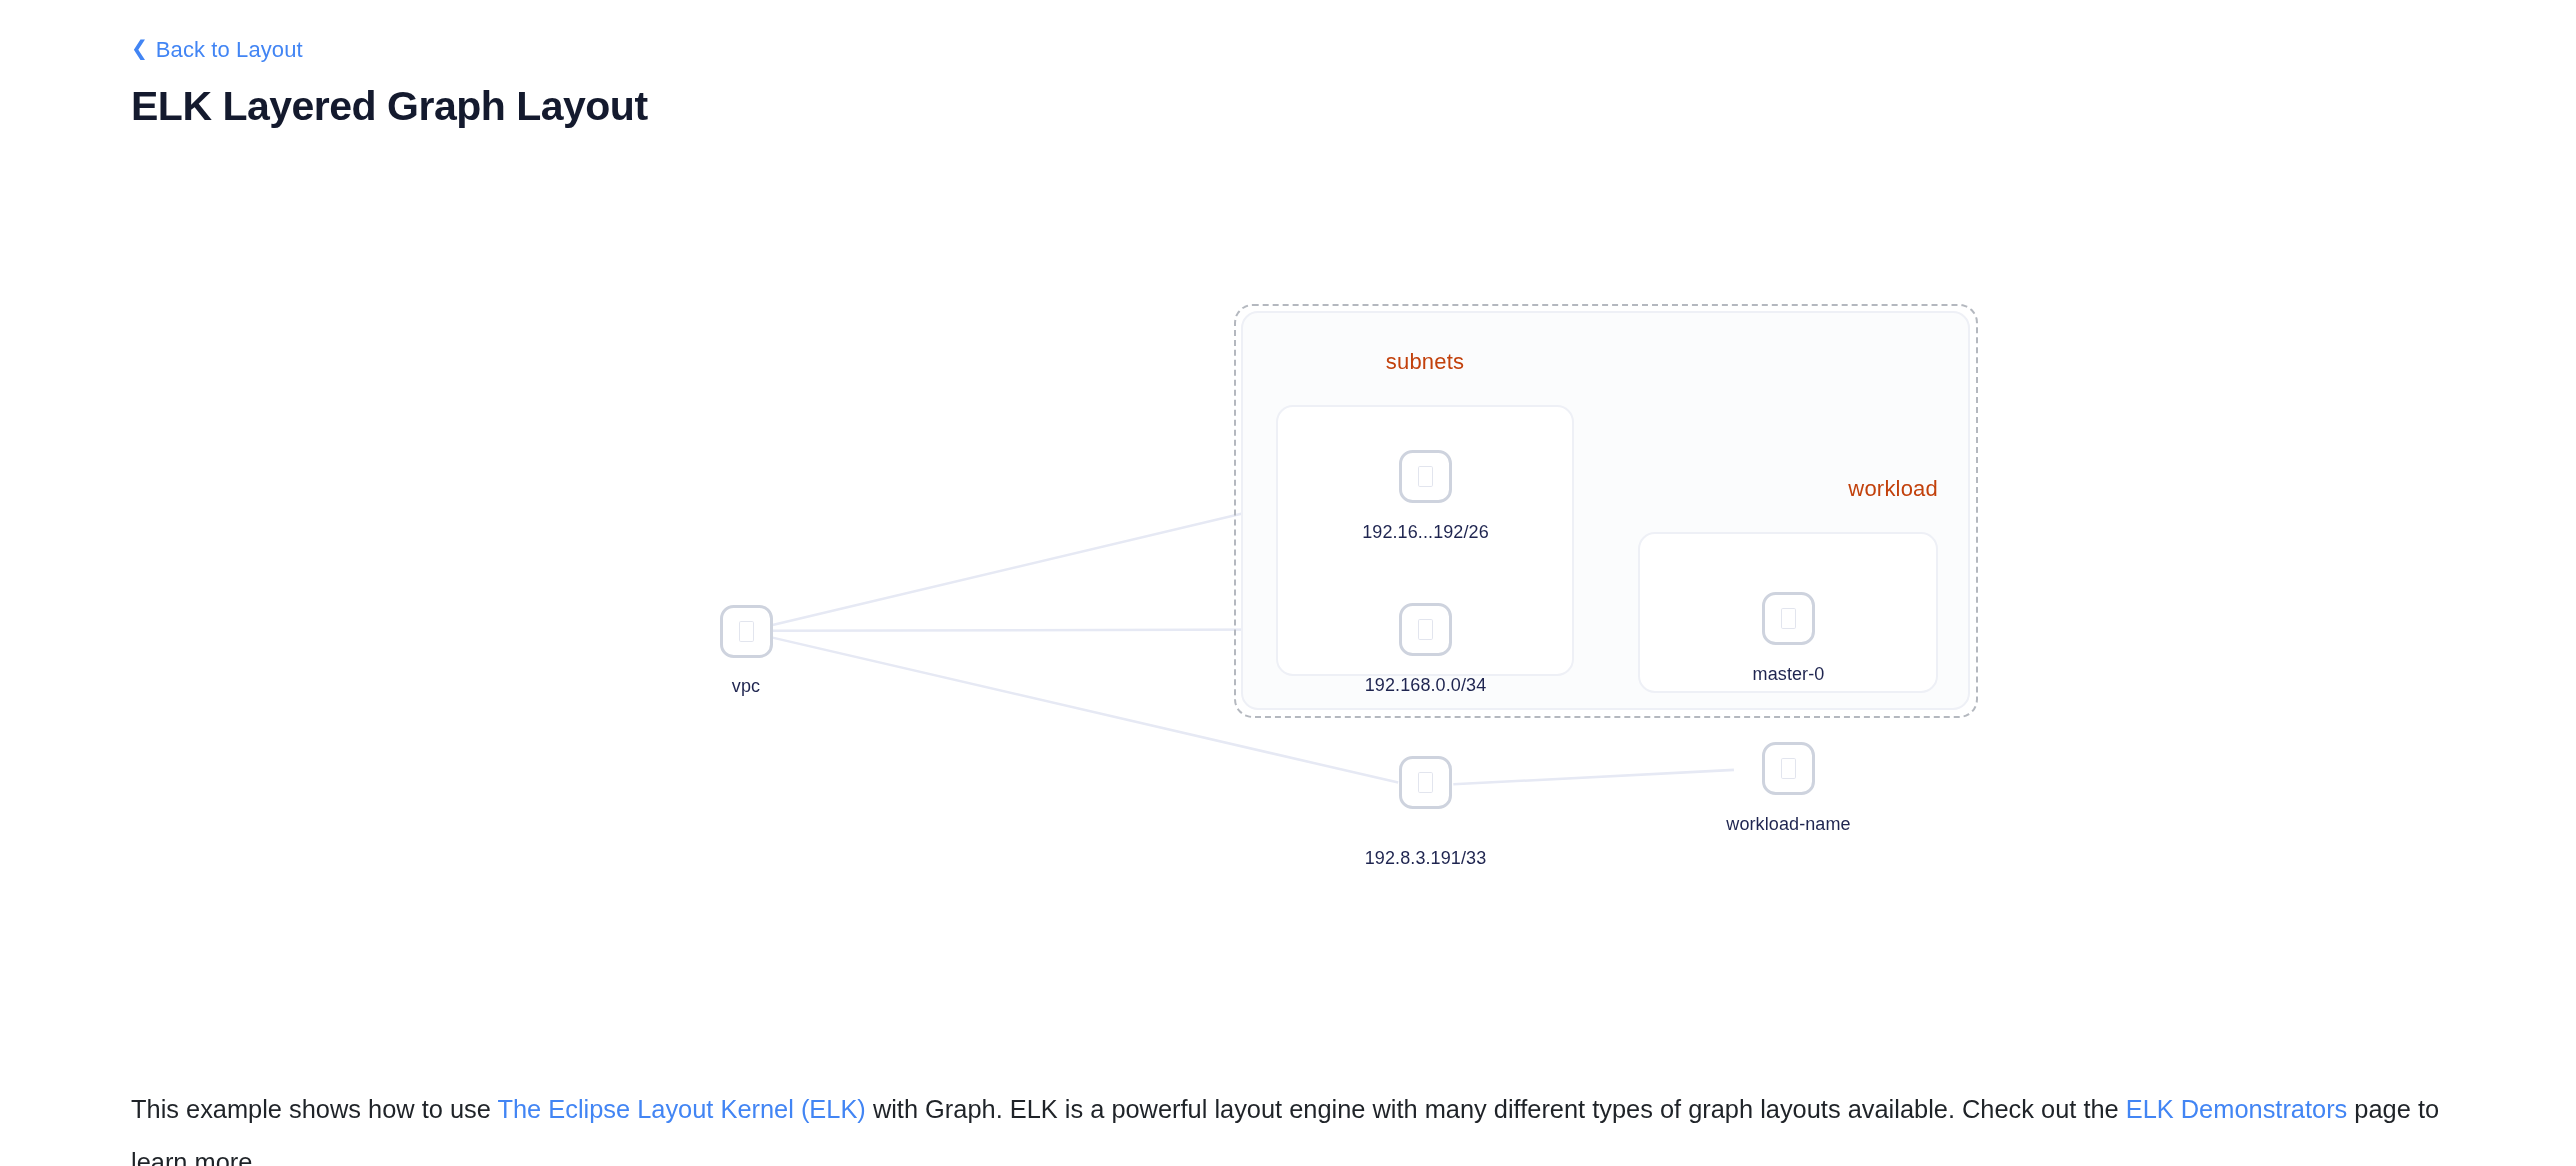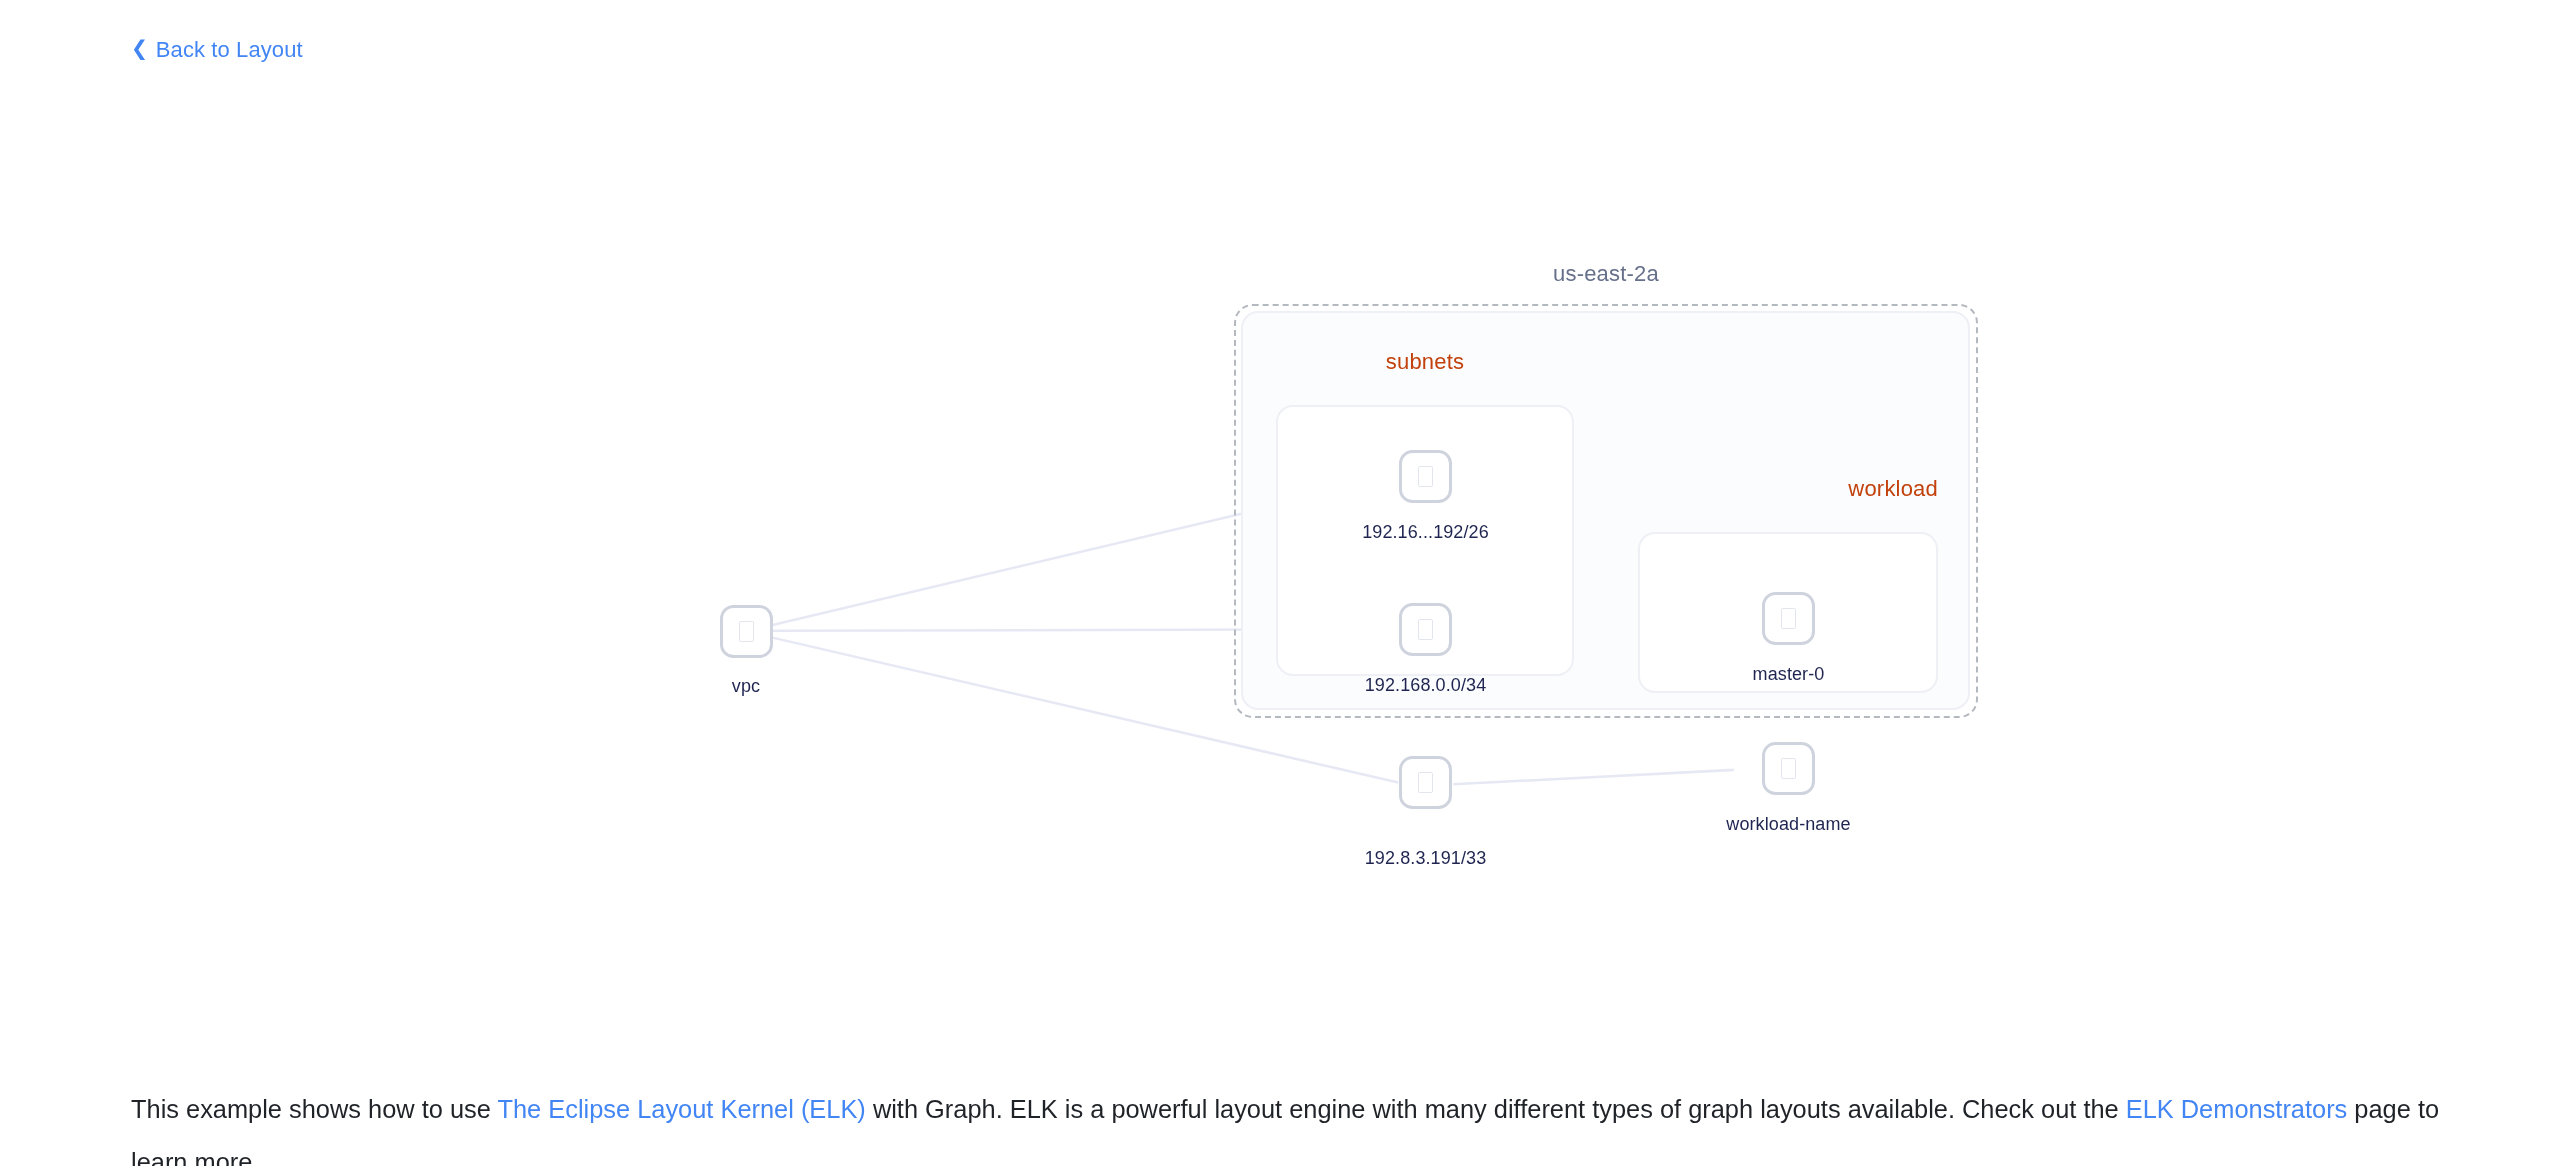--- a/index.html
+++ b/index.html
@@ -202,20 +202,21 @@
 </head>
 <body>
 
 <div class="page">
 
   <div class="header">
     <a class="back-link" href="#">
       <span class="back-chevron">❮</span>
       <span>Back to Layout</span>
     </a>
+    <h1 class="page-title">ELK Layered Graph Layout</h1>
   </div>
 
   <div class="diagram">
 
     <svg class="edges-layer" viewBox="0 0 3038 900" width="2576" height="763">
       <g stroke="#e6e9f4" stroke-width="3" fill="none">
 
         <line x1="911" y1="467" x2="1649" y2="292"></line>
 
         <line x1="911" y1="474" x2="1649" y2="472"></line>
@@ -223,21 +224,20 @@
         <line x1="911" y1="482" x2="1649" y2="653"></line>
 
         <line x1="1714" y1="296" x2="2045" y2="452"></line>
 
         <line x1="1714" y1="472" x2="2045" y2="462"></line>
 
         <line x1="1714" y1="655" x2="2045" y2="638"></line>
       </g>
     </svg>
 
-    <div class="zone-label">us-east-2a</div>
     <div class="zone-box"></div>
     <div class="zone-inner"></div>
 
     <div class="group-label label-subnets">subnets</div>
     <div class="box-subnets"></div>
 
     <div class="group-label label-workload">workload</div>
     <div class="box-workload"></div>
 
     <div class="node" style="left:720px; top:376px;">

